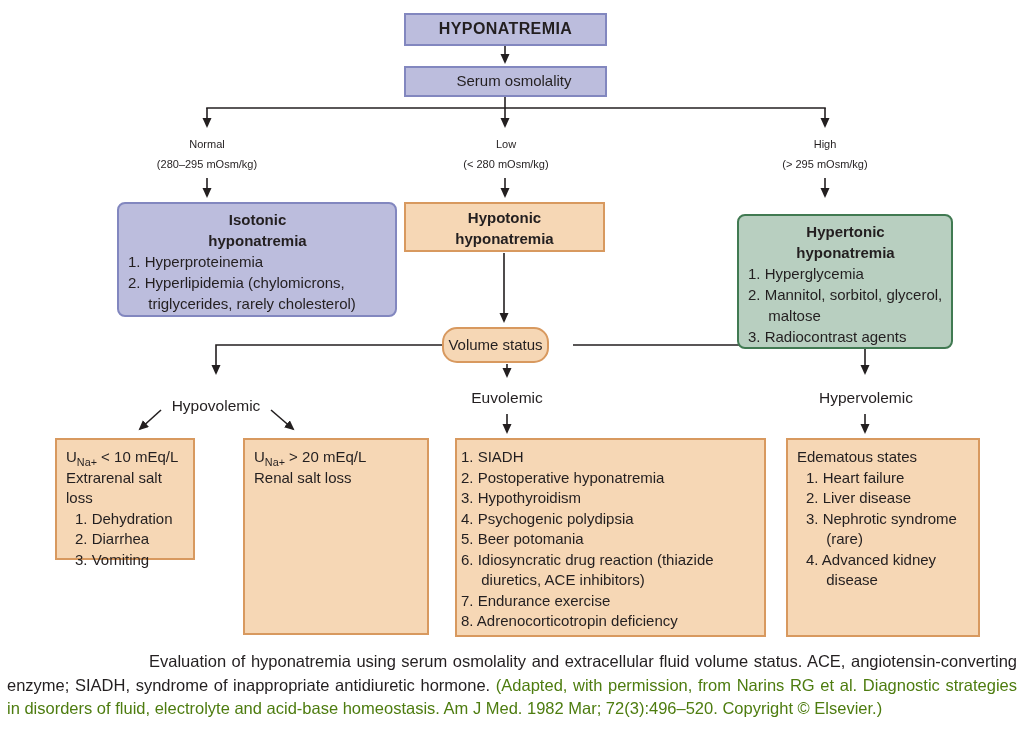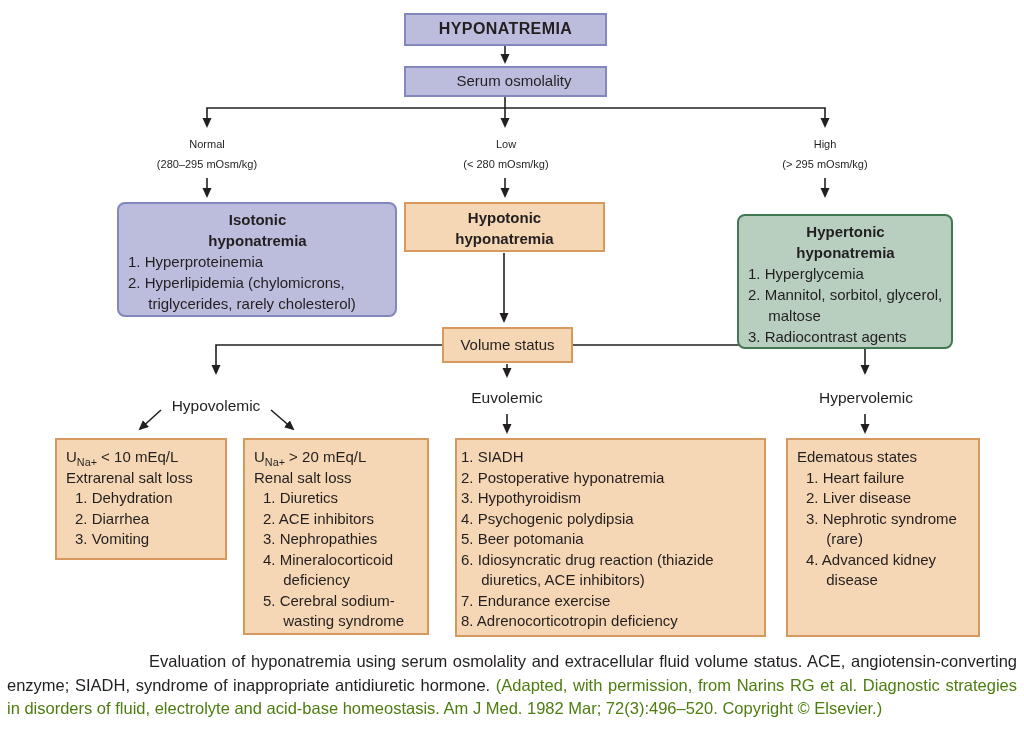--- a/index.html
+++ b/index.html
@@ -111,52 +111,45 @@
   </div>
 
   <div class="node box-green pad" style="left:737px;top:202px;width:216px;height:135px;line-height:21px;">
     <div class="box-title">Hypertonic</div>
     <div class="box-title">hyponatremia</div>
     <div class="li">1. Hyperglycemia</div>
     <div class="li">2. Mannitol, sorbitol, glycerol, maltose</div>
     <div class="li">3. Radiocontrast agents</div>
   </div>
 
-  <div class="node box-orange center-flex" style="left:442px;top:327px;width:131px;height:36px;">
+  <div class="node box-orange center-flex" style="left:442px;top:327px;width:107px;height:36px;border-radius:15px;">
     <span>Volume status</span>
   </div>
 
   <div class="vol-label" style="left:216px;margin-top:8px;">Hypovolemic</div>
   <div class="vol-label" style="left:507px;">Euvolemic</div>
   <div class="vol-label" style="left:866px;">Hypervolemic</div>
 
-  <div class="node box-orange" style="left:55px;top:438px;width:172px;height:122px;padding:7px 5px 4px 9px;">
+  <div class="node box-orange" style="left:55px;top:438px;width:140px;height:122px;padding:7px 5px 4px 9px;">
     <div>
       <span>U</span><sub>Na+</sub><span> &lt; 10 mEq/L</span>
     </div>
     <div>Extrarenal salt loss</div>
     <div class="items-indent">
       <div class="li">1. Dehydration</div>
       <div class="li">2. Diarrhea</div>
       <div class="li">3. Vomiting</div>
     </div>
   </div>
 
   <div class="node box-orange" style="left:243px;top:438px;width:186px;height:197px;padding:7px 5px 16px 9px;">
     <div>
       <span>U</span><sub>Na+</sub><span> &gt; 20 mEq/L</span>
     </div>
     <div>Renal salt loss</div>
-    <div class="items-indent">
-      <div class="li">1. Diuretics</div>
-      <div class="li">2. ACE inhibitors</div>
-      <div class="li">3. Nephropathies</div>
-      <div class="li">4. Mineralocorticoid deficiency</div>
-      <div class="li">5. Cerebral sodium-wasting syndrome</div>
-    </div>
   </div>
 
   <div class="node box-orange" style="left:455px;top:438px;width:311px;height:199px;padding:7px 6px 4px 4px;">
     <div class="li">1. SIADH</div>
     <div class="li">2. Postoperative hyponatremia</div>
     <div class="li">3. Hypothyroidism</div>
     <div class="li">4. Psychogenic polydipsia</div>
     <div class="li">5. Beer potomania</div>
     <div class="li">6. Idiosyncratic drug reaction (thiazide diuretics, ACE inhibitors)</div>
     <div class="li">7. Endurance exercise</div>

